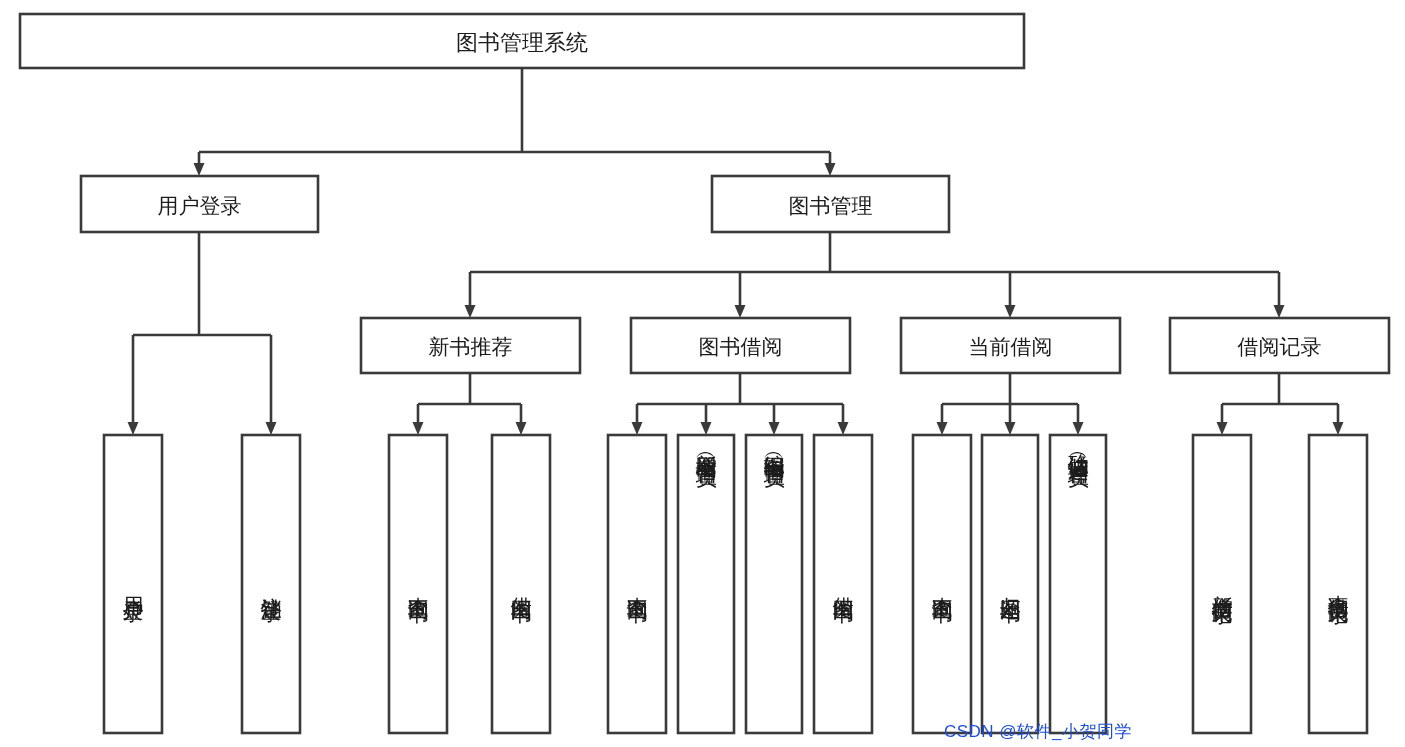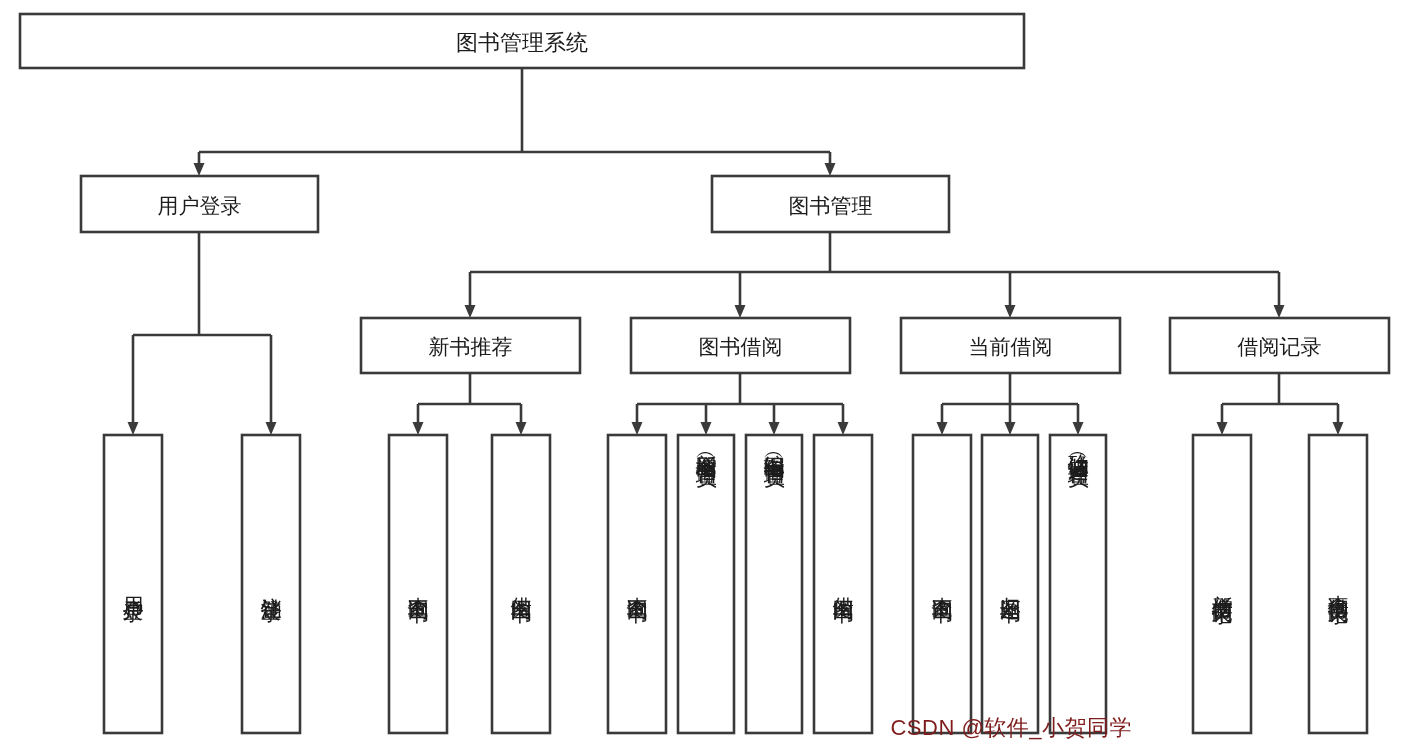--- a/index.html
+++ b/index.html
@@ -67,22 +67,22 @@
     line-height: 1.08;
     letter-spacing: 2px;
     color: #1c1c1c;
     white-space: nowrap;
   }
   #watermark {
     position: absolute;
     right: 8px;
     bottom: 4px;
     font-family: "Liberation Sans", "DejaVu Sans", sans-serif;
-    font-size: 22px;
-    color: #7f1d1d;
+    font-size: 17px;
+    color: #1d4ed8;
     letter-spacing: 0.5px;
     white-space: nowrap;
   }
 </style>
 </head>
 <body>
 
 <div id="diagram-root">
 
   <svg id="tree-svg" viewBox="0 0 1405 747">

